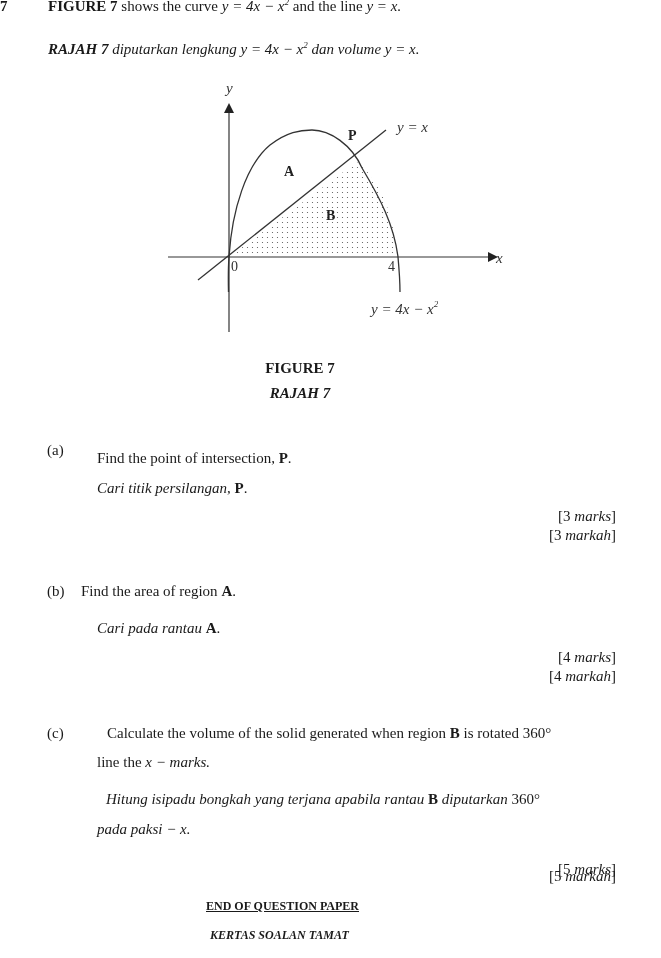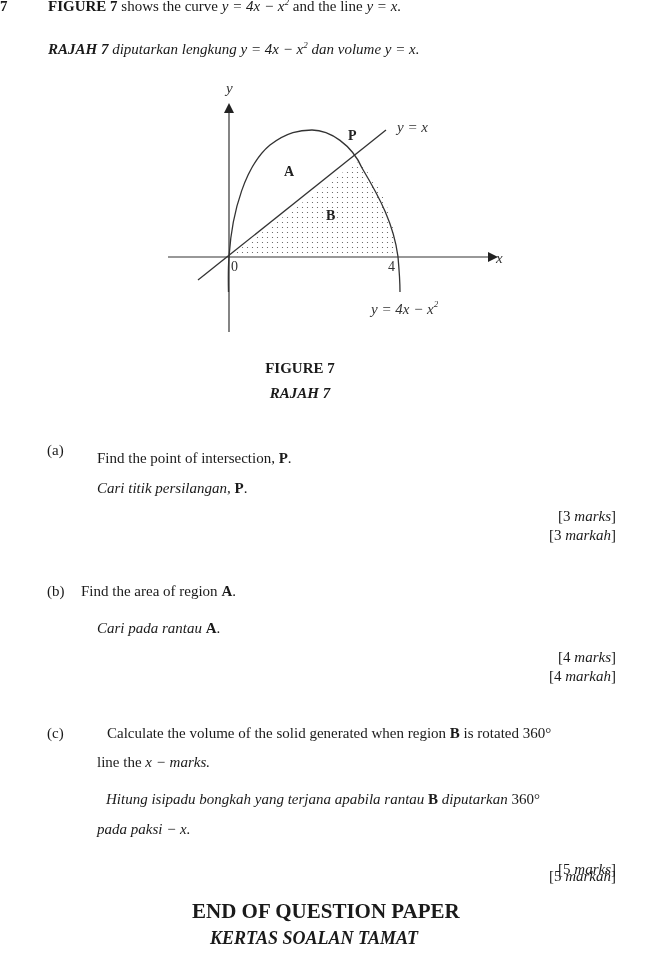--- a/index.html
+++ b/index.html
@@ -107,14 +107,14 @@
   <span>Hitung isipadu bongkah yang terjana apabila rantau </span><span class="b" style="font-style:normal;">B</span><span> diputarkan </span><span style="font-style:normal;">360°</span>
 </div>
 <div class="abs i" style="left:97px; top:821px;">pada  paksi − x.</div>
 <div class="abs right" style="right:45px; top:849px;margin-top:12px;">
   <span>[5 </span><span class="i">marks</span><span>]</span>
 </div>
 <div class="abs right" style="right:45px; top:868px;">
   <span>[5 </span><span class="i">markah</span><span>]</span>
 </div>
 
-<div class="abs b" style="left:192px; top:899px; font-size:21px;">END OF QUESTION PAPER</div>
-<div class="abs b i" style="left:210px; top:928px; font-size:18px;">KERTAS SOALAN TAMAT</div>
+<div class="abs b" style="left:206px; top:899px; font-size:12px;text-decoration:underline;">END OF QUESTION PAPER</div>
+<div class="abs b i" style="left:210px; top:928px; font-size:12px;">KERTAS SOALAN TAMAT</div>
 
 </body></html>

